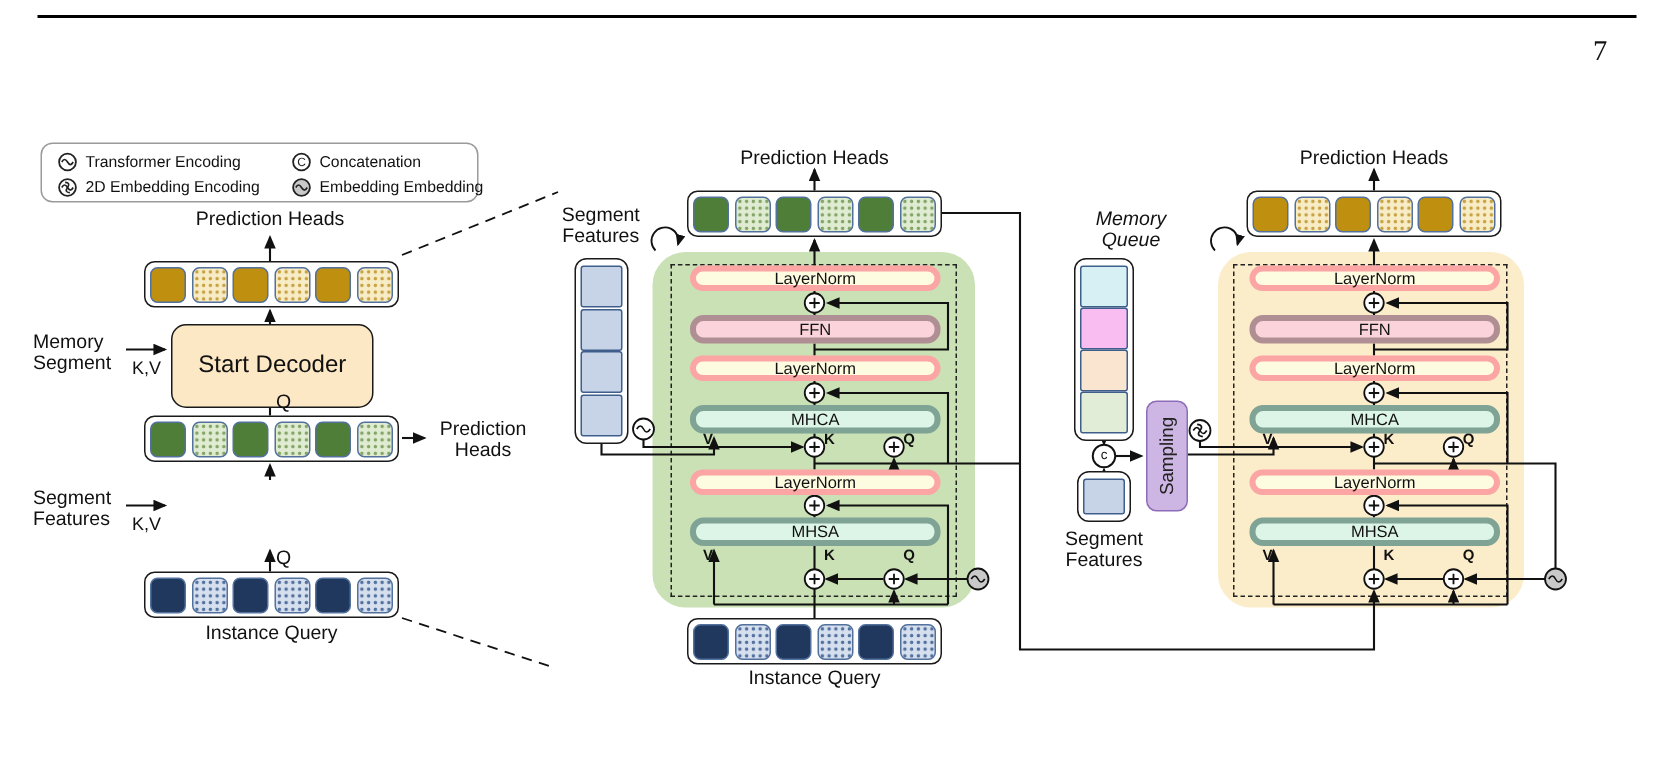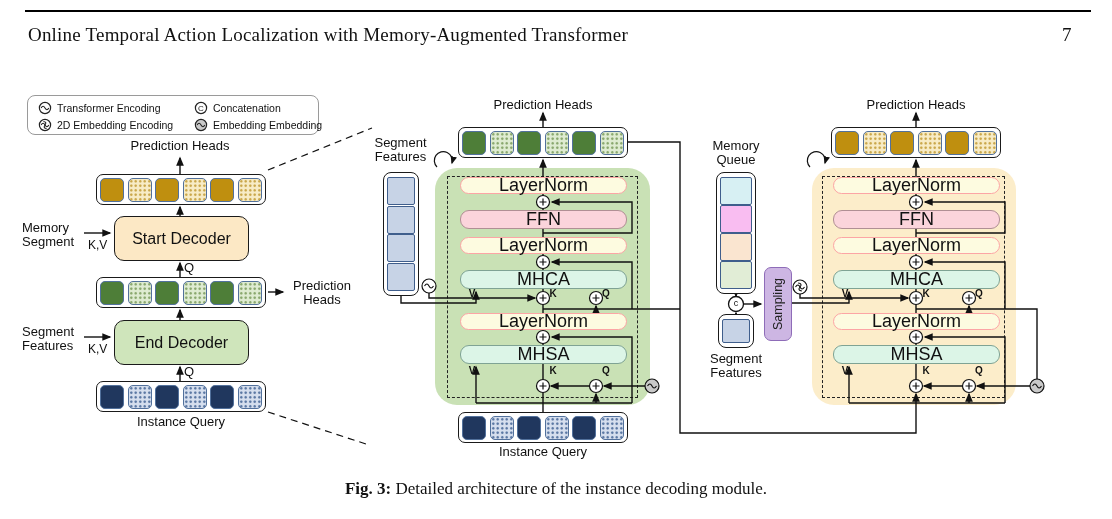--- a/index.html
+++ b/index.html
@@ -32,22 +32,22 @@
   .lbl{font-size:13px;line-height:1.08;}
   .ctr{text-align:center;}
   .small{font-size:12px;}
   .vkq{font-size:10px;width:12px;text-align:center;font-weight:bold;color:#111;}
   
   .decoder{border:1.5px solid #1a1a1a;border-radius:10px;display:flex;align-items:center;
            justify-content:center;font-size:16px;}
   
   .shell{border-radius:22px;}
   .dashedb{border:1.4px dashed #222;}
-  .blk{border-radius:9px;display:flex;align-items:center;justify-content:center;font-size:18px;
-       border:1px solid #fca5a5;}
+  .blk{border-radius:9px;display:flex;align-items:center;justify-content:center;font-size:11px;
+       border:4px solid #fca5a5;}
   .b-ln{background:#fdfbe0;}
   .b-ffn{background:#fbd4db;border-color:#b08f94;}
   .b-mh{background:#dcf5e7;border-color:#7fa394;}
   
   .colshell{background:#fff;border:1.5px solid #1a1a1a;border-radius:8px;display:flex;
             flex-direction:column;align-items:center;justify-content:space-between;padding:4px 0;}
   .qcell{width:30px;height:27px;border:1.4px solid #3f5e8c;border-radius:2px;}
   .scell{width:26px;height:26px;border:1.4px solid #3f5e8c;border-radius:2px;background:#c7d3e6;}
   #sampling{left:764px;top:267px;width:28px;height:74px;background:#cdb6e3;border:1.3px solid #8e6cb8;
             border-radius:7px;display:flex;align-items:center;justify-content:center;}
@@ -55,21 +55,20 @@
   #concat-letter{left:729px;top:298px;width:14px;text-align:center;font-size:9px;}
   svg#wires{left:0;top:0;pointer-events:none;}
   .z1{z-index:1}.z2{z-index:2}.z3{z-index:3}.z4{z-index:4}.z5{z-index:5}
 </style>
 </head>
 <body>
 
 <div id="page">
 
   <div id="header-rule" class="abs"></div>
-  <div id="header-title" class="abs serif">Online Temporal Action Localization with Memory-Augmented Transformer</div>
   <div id="page-number" class="abs serif">7</div>
 
   <div id="legend" class="abs z4">
     <div class="leg-item">
       <svg width="14" height="14" viewBox="0 0 14 14">
           <circle cx="7" cy="7" r="5.6" fill="#fff" stroke="#222" stroke-width="1.2"></circle>
           <path d="M3.2 7 Q5 3.6 7 7 T10.8 7" fill="none" stroke="#222" stroke-width="1.1"></path>
         </svg>
       <span>Transformer Encoding</span>
     </div>
@@ -104,38 +103,37 @@
       <div class="tok t-goldh"></div>
       <div class="tok t-gold"></div>
       <div class="tok t-goldh"></div>
       <div class="tok t-gold"></div>
       <div class="tok t-goldh"></div>
   </div>
 
   <div class="abs lbl z4" style="left:22px;top:221px;width:62px;">Memory Segment</div>
   <div class="abs small z4" style="left:88px;top:238px;">K,V</div>
 
-  <div class="abs decoder z4" style="left:114px;top:216px;width:135px;height:45px;background:#fce8c5;">Start Decoder</div>
+  <div class="abs decoder z4" style="left:114px;top:216px;width:135px;height:56px;background:#fce8c5;">Start Decoder</div>
 
   <div class="abs lbl z4" style="left:184px;top:261px;">Q</div>
 
   <div class="abs tokrow z4" style="left:96px;top:277px;">
     <div class="tok t-green"></div>
       <div class="tok t-greenh"></div>
       <div class="tok t-green"></div>
       <div class="tok t-greenh"></div>
       <div class="tok t-green"></div>
       <div class="tok t-greenh"></div>
   </div>
   <div class="abs lbl ctr z4" style="left:286px;top:279px;width:72px;">Prediction Heads</div>
 
   <div class="abs lbl z4" style="left:22px;top:325px;width:62px;">Segment Features</div>
   <div class="abs small z4" style="left:88px;top:342px;">K,V</div>
 
-  <div class="abs decoder z4" style="left:114px;top:320px;width:135px;height:45px;background:#cfe5bb;">End Decoder</div>
 
   <div class="abs lbl z4" style="left:184px;top:365px;">Q</div>
 
   <div class="abs tokrow z4" style="left:96px;top:381px;">
     <div class="tok t-navy"></div>
       <div class="tok t-navyh"></div>
       <div class="tok t-navy"></div>
       <div class="tok t-navyh"></div>
       <div class="tok t-navy"></div>
       <div class="tok t-navyh"></div>
@@ -192,21 +190,21 @@
 
   <div class="abs tokrow z4" style="left:831px;top:127px;">
     <div class="tok t-gold"></div>
       <div class="tok t-goldh"></div>
       <div class="tok t-gold"></div>
       <div class="tok t-goldh"></div>
       <div class="tok t-gold"></div>
       <div class="tok t-goldh"></div>
   </div>
 
-  <div class="abs lbl ctr z4" style="left:701px;top:139px;width:70px;">Memory Queue</div>
+  <div class="abs lbl ctr z4" style="left:719px;top:139px;width:70px;font-style:italic;">Memory Queue</div>
   <div class="abs colshell z4" style="left:716px;top:172px;width:40px;height:122px;">
     <div class="qcell" style="background:#d7f0f3;"></div>
     <div class="qcell" style="background:#f9bdf1;"></div>
     <div class="qcell" style="background:#fae5d0;"></div>
     <div class="qcell" style="background:#e1edd6;"></div>
   </div>
 
   <div class="abs colshell z4" style="left:718px;top:314px;width:36px;height:34px;">
     <div class="scell"></div>
   </div>
@@ -227,23 +225,20 @@
   <div class="abs blk b-ln z4" style="left:833px;top:313px;width:167px;height:17px;">LayerNorm</div>
   <div class="abs blk b-mh z4" style="left:833px;top:345px;width:167px;height:19px;">MHSA</div>
 
   <span class="abs vkq z4" style="left:839px;top:288px;">V</span>
   <span class="abs vkq z4" style="left:920px;top:288px;">K</span>
   <span class="abs vkq z4" style="left:973px;top:288px;">Q</span>
   <span class="abs vkq z4" style="left:839px;top:365px;">V</span>
   <span class="abs vkq z4" style="left:920px;top:365px;">K</span>
   <span class="abs vkq z4" style="left:973px;top:365px;">Q</span>
 
-  <div id="caption" class="abs serif">
-    <b>Fig. 3:</b><span> Detailed architecture of the instance decoding module.</span>
-  </div>
 
   <svg id="wires" class="abs z3" width="1112" height="519" viewBox="0 0 1112 519">
     <defs>
       <marker id="ah" markerWidth="7" markerHeight="6" refX="5.5" refY="2.75" orient="auto">
         <path d="M0,0 L6.5,2.75 L0,5.5 z" fill="#111"></path>
       </marker>
     </defs>
     <g stroke="#111" stroke-width="1.4" fill="none">
 
       <line x1="180" y1="174" x2="180" y2="158" marker-end="url(#ah)"></line>

